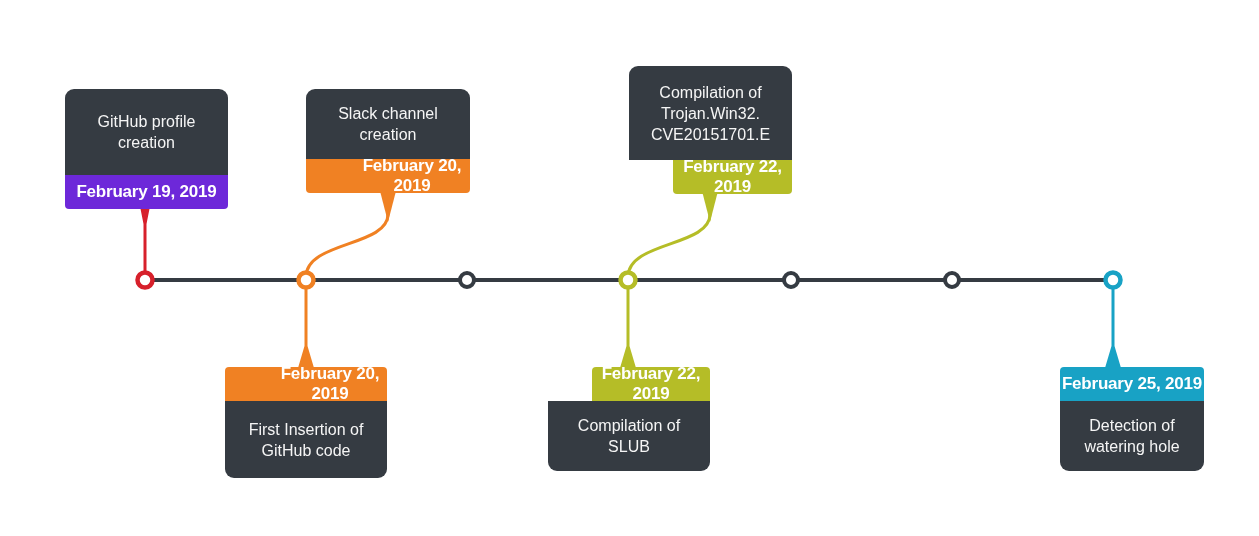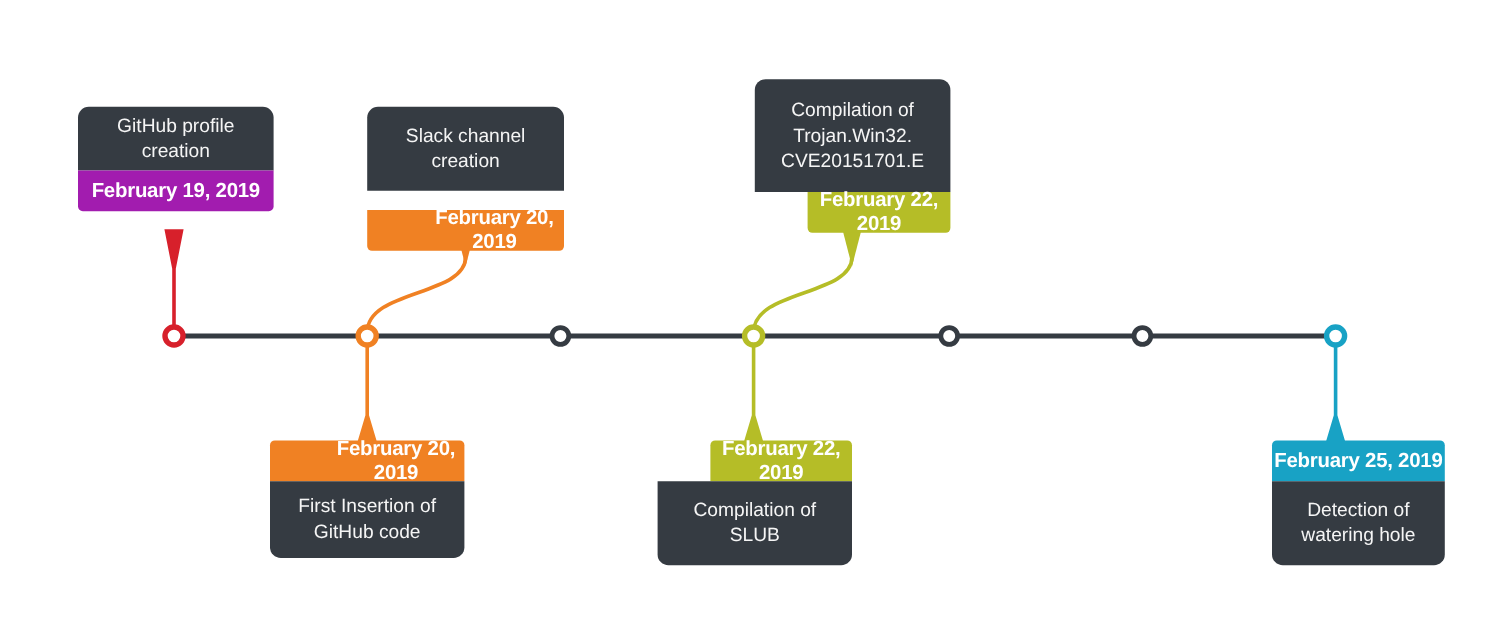--- a/index.html
+++ b/index.html
@@ -51,41 +51,41 @@
     justify-content: center;
     box-sizing: border-box;
   }
   
   .callout.above .title-box { border-radius: 9px 9px 0 0; }
   .callout.above .date-bar  { border-radius: 0 0 4px 4px; }
   
   .callout.below .date-bar  { border-radius: 4px 4px 0 0; }
   .callout.below .title-box { border-radius: 0 0 9px 9px; }
 
-  .c-red    { background: #a21caf; }
+  .c-red    { background: #6d28d9; }
   .c-orange { background: #f08123; padding-left: 48px; }
   .c-green  { background: #b5bd27; margin-left: 44px; }
   .c-blue   { background: #18a2c5; }
 
   
   #ev1 { left: 65px;   top: 89px;  width: 163px; }
-  #ev1 .title-box { height: 53px; }
+  #ev1 .title-box { height: 86px; }
   #ev1 .date-bar  { height: 34px; }
 
-  #ev2 { left: 306px;  top: 89px;  width: 164px; gap: 16px; }
+  #ev2 { left: 306px;  top: 89px;  width: 164px; }
   #ev2 .title-box { height: 70px; }
   #ev2 .date-bar  { height: 34px; }
 
   #ev3 { left: 629px;  top: 66px;  width: 163px; }
   #ev3 .title-box { height: 94px; }
   #ev3 .date-bar  { height: 34px; }
 
   #ev4 { left: 225px;  top: 367px; width: 162px; }
   #ev4 .date-bar  { height: 34px; }
-  #ev4 .title-box { height: 64px; }
+  #ev4 .title-box { height: 77px; }
 
   #ev5 { left: 548px;  top: 367px; width: 162px; }
   #ev5 .date-bar  { height: 34px; }
   #ev5 .title-box { height: 70px; }
 
   #ev6 { left: 1032px; top: 367px; width: 144px; padding-left: 28px; }
   #ev6 .date-bar  { height: 34px; }
   #ev6 .title-box { height: 70px; }
 </style>
 </head>

